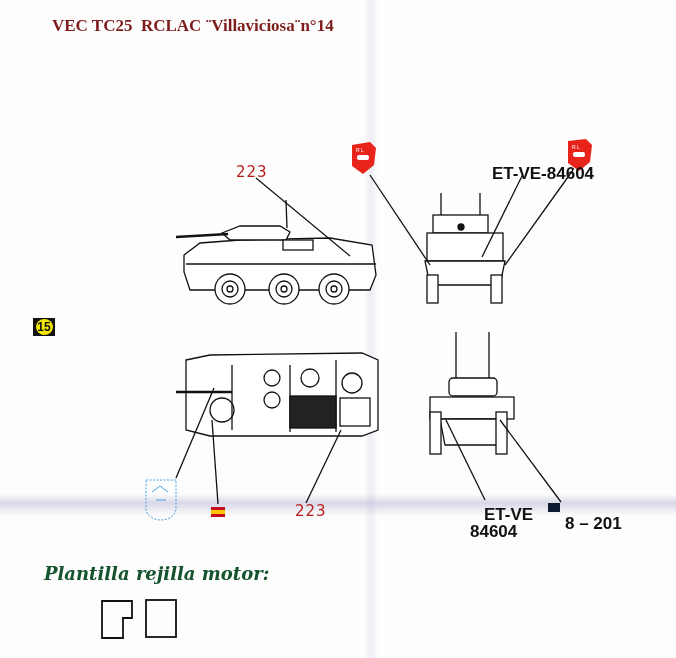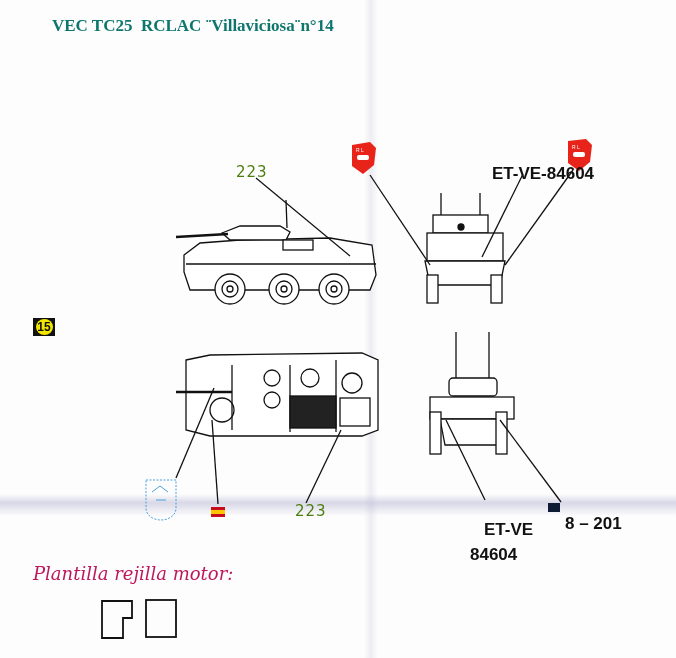--- a/index.html
+++ b/index.html
@@ -4,44 +4,44 @@
 <style>
   html, body { margin: 0; padding: 0; }
   body {
     width: 676px; height: 658px; position: relative; overflow: hidden;
     background: #fdfdfd;
     font-family: "Liberation Sans", sans-serif;
   }
   .abs { position: absolute; }
   .title {
     left: 52px; top: 16px; font-family: "Liberation Serif", serif;
-    font-weight: bold; font-size: 17px; color: #0f766e; white-space: pre;
+    font-weight: bold; font-size: 17px; color: #7f1d1d; white-space: pre;
   }
-  .blue-num { font-family: "DejaVu Sans", sans-serif; color: #4d7c0f; font-size: 15px; letter-spacing: 1px; }
+  .blue-num { font-family: "DejaVu Sans", sans-serif; color: #b91c1c; font-size: 15px; letter-spacing: 1px; }
   .label { font-weight: bold; font-size: 17px; color: #111; }
   .step-badge {
     left: 33px; top: 318px; width: 22px; height: 18px; background: #111;
     display: flex; align-items: center; justify-content: center;
   }
   .step-badge span {
     width: 17px; height: 16px; border-radius: 50%; background: #f3e600;
     color: #111; font-weight: bold; font-size: 12px; display: flex;
     align-items: center; justify-content: center;
   }
   .crease {
     left: 0; top: 494px; width: 676px; height: 22px;
     background: linear-gradient(180deg, rgba(180,180,210,0) 0%, rgba(170,170,205,0.45) 40%, rgba(190,190,215,0.25) 75%, rgba(200,200,220,0) 100%);
   }
   .vcrease {
     left: 364px; top: 0; width: 14px; height: 658px;
     background: linear-gradient(90deg, rgba(210,210,225,0) 0%, rgba(205,205,225,0.35) 50%, rgba(210,210,225,0) 100%);
   }
   .handwriting {
-    left: 33px; top: 563px; font-family: "DejaVu Serif", serif; font-style: italic;
-    font-size: 18px; color: #be185d;
+    left: 44px; top: 563px; font-family: "DejaVu Serif", serif; font-style: italic;
+    font-size: 18px; color: #14532d; font-weight: bold;
   }
   svg { position: absolute; left: 0; top: 0; }
 </style>
 </head>
 <body>
 
 <div class="abs vcrease"></div>
 <div class="abs crease"></div>
 
 <div class="abs title">VEC TC25  RCLAC ¨Villaviciosa¨n°14</div>
@@ -141,17 +141,17 @@
     <rect x="211" y="510" width="14" height="4" fill="#ffc400"></rect>
     <rect x="211" y="514" width="14" height="3" fill="#c60b1e"></rect>
   </g>
 
   <rect x="548" y="503" width="12" height="9" fill="#0d1b33"></rect>
 </svg>
 
 <div class="abs blue-num" style="left:236px; top:163px;">223</div>
 <div class="abs label" style="left:492px; top:164px;">ET-VE-84604</div>
 <div class="abs blue-num" style="left:295px; top:502px;">223</div>
-<div class="abs label" style="left:484px; top:520px;">ET-VE</div>
-<div class="abs label" style="left:470px; top:522px;margin-top:23px;">84604</div>
+<div class="abs label" style="left:484px; top:505px;">ET-VE</div>
+<div class="abs label" style="left:470px; top:522px;">84604</div>
 <div class="abs label" style="left:565px; top:514px;">8 – 201</div>
 
 <div class="abs handwriting">Plantilla rejilla motor:</div>
 
 </body></html>

